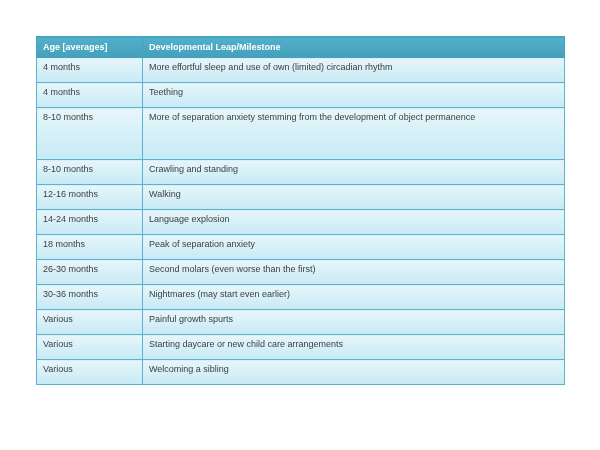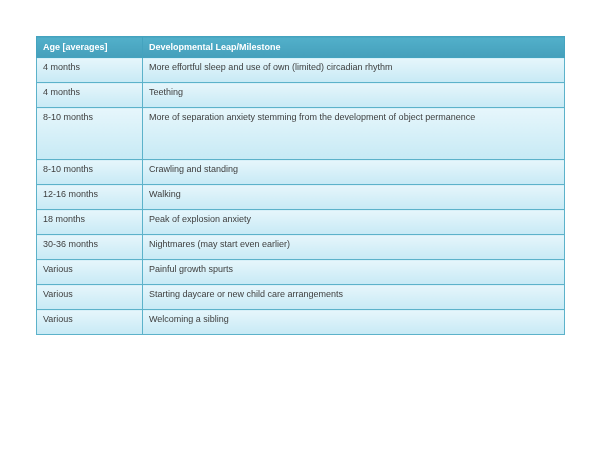--- a/index.html
+++ b/index.html
@@ -92,22 +92,30 @@
         </tr>
         <tr>
           <td>8-10 months</td>
           <td>Crawling and standing</td>
         </tr>
         <tr>
           <td>12-16 months</td>
           <td>Walking</td>
         </tr>
         <tr>
+          <td>14-24 months</td>
+          <td>Language explosion</td>
+        </tr>
+        <tr>
           <td>18 months</td>
-          <td>Peak of explosion anxiety</td>
+          <td>Peak of separation anxiety</td>
+        </tr>
+        <tr>
+          <td>26-30 months</td>
+          <td>Second molars (even worse than the first)</td>
         </tr>
         <tr>
           <td>30-36 months</td>
           <td>Nightmares (may start even earlier)</td>
         </tr>
         <tr>
           <td>Various</td>
           <td>Painful growth spurts</td>
         </tr>
         <tr>

